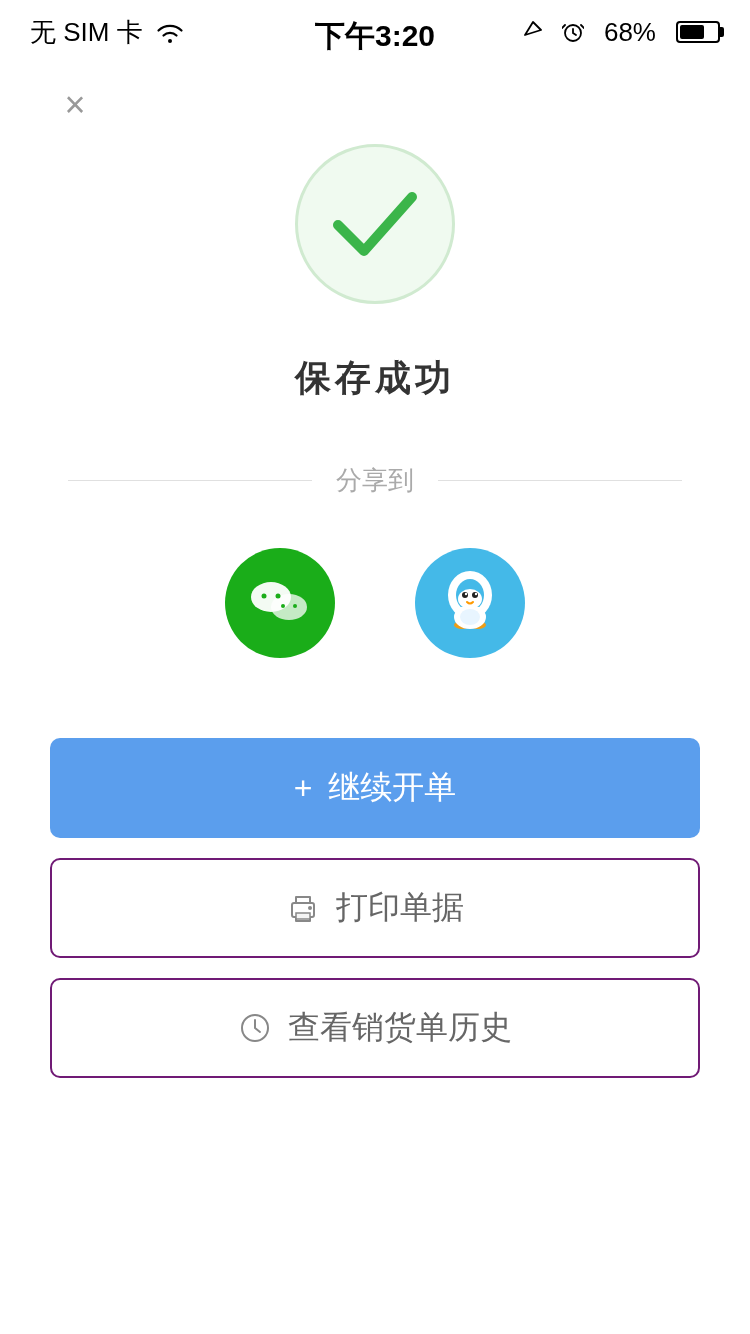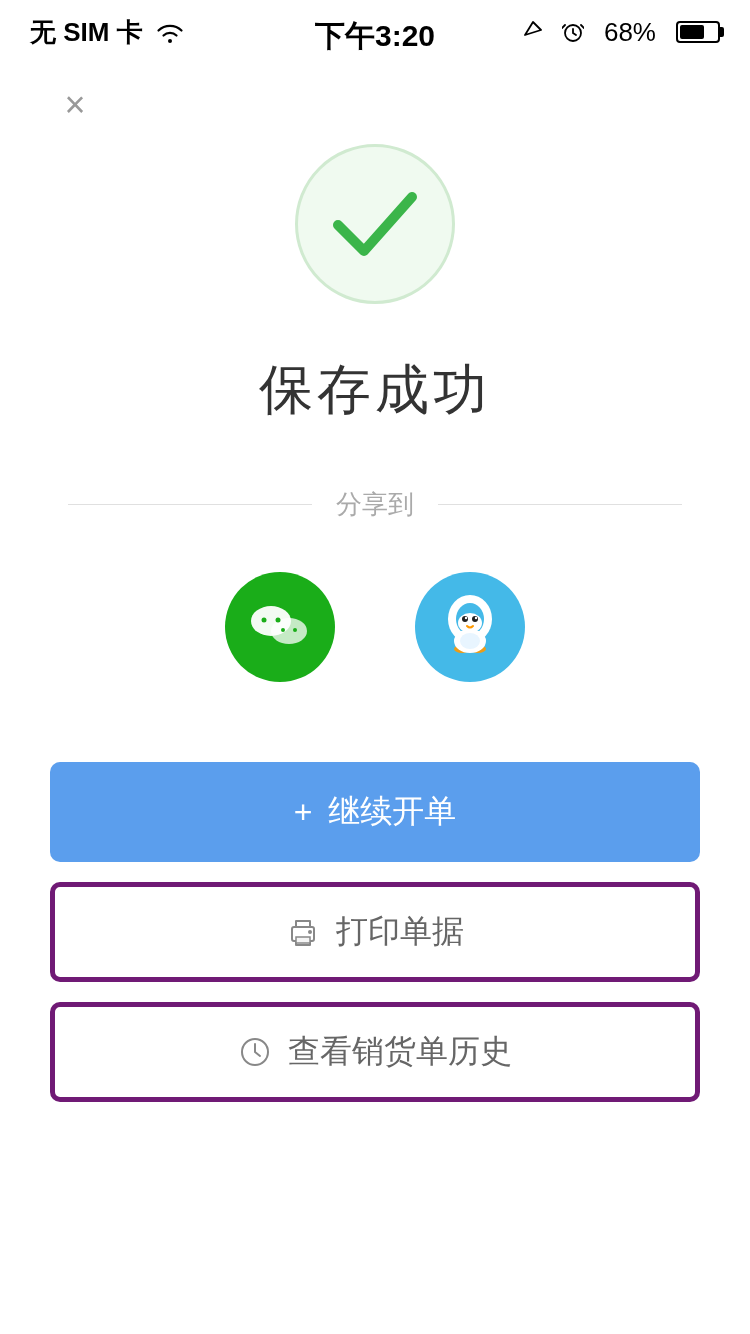--- a/index.html
+++ b/index.html
@@ -23,21 +23,21 @@
       justify-content: space-between;
       padding: 0 30px;
       font-size: 26px;
       color: #000;
     }
     .status-left {
       display: flex;
       align-items: center;
       gap: 12px;
       font-size: 26px;
-      font-weight: 700;
+      font-weight: 400;
     }
     .status-center {
       font-size: 30px;
       font-weight: 600;
       position: absolute;
       left: 50%;
       transform: translateX(-50%);
       top: 16px;
       text-align: center;
     }
@@ -121,22 +121,22 @@
       background: #f0faf0;
       border: 3px solid #d0ead0;
       display: flex;
       align-items: center;
       justify-content: center;
       margin-bottom: 50px;
     }
 
     
     .success-title {
-      font-size: 54px;
-      font-weight: 400;
+      font-size: 36px;
+      font-weight: 700;
       color: #333;
       margin-bottom: 60px;
       letter-spacing: 4px;
     }
 
     
     .share-divider {
       width: 100%;
       display: flex;
       align-items: center;
@@ -200,21 +200,21 @@
     }
 
     .primary-btn {
       background: #5b9eed;
       border: none;
       color: #fff;
     }
 
     .secondary-btn {
       background: #fff;
-      border: 5px solid #701a75;
+      border: 2px solid #701a75;
       color: #666;
     }
 
     .btn-icon {
       font-size: 32px;
       line-height: 1;
     }
 
     .btn-label {
       font-size: 32px;

